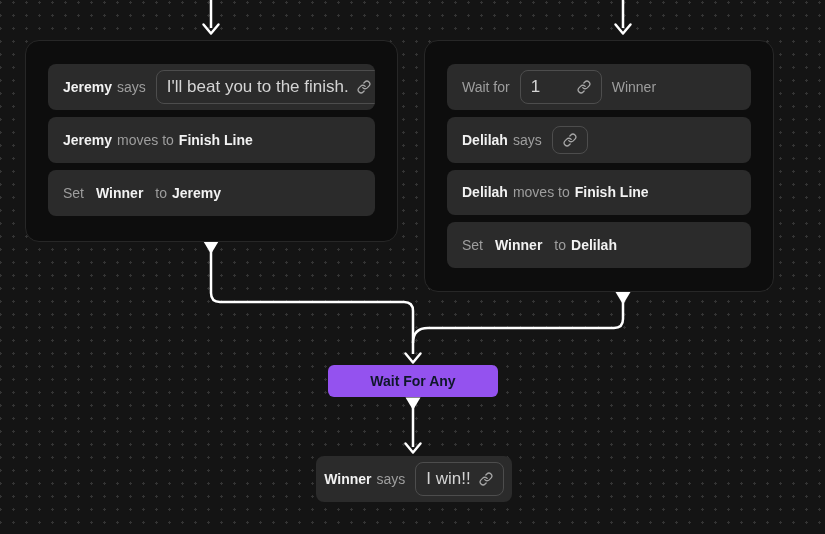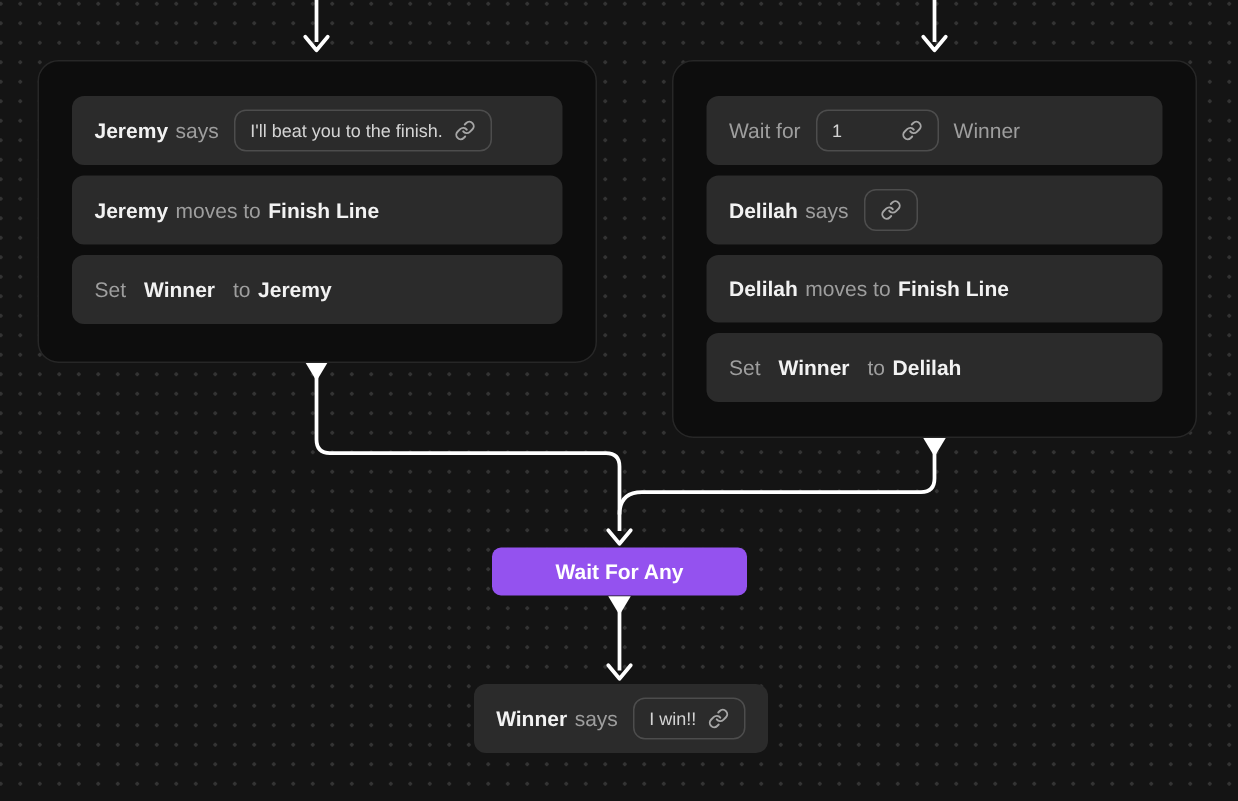--- a/index.html
+++ b/index.html
@@ -48,35 +48,35 @@
   .row .var { color: #f2f2f2; font-weight: 700; margin: 0 7px; }
   .chip {
     display: inline-flex;
     align-items: center;
     gap: 8px;
     border: 1px solid #4d4d4d;
     border-radius: 8px;
     padding: 6px 10px;
     margin-left: 5px;
     color: #d4d4d4;
-    font-size: 12px;
+    font-size: 17px;
     background: transparent;
   }
   .chip.wait-chip { width: 82px; justify-content: space-between; margin-right: 5px; }
   .chip svg { flex: none; display: block; }
   .wait-any {
     position: absolute;
     left: 328px; top: 365px;
     width: 170px; height: 32px;
     background: #9452ef;
     border-radius: 6px;
     display: flex;
     align-items: center;
     justify-content: center;
-    color: #ffffff;
+    color: #0f172a;
     font-weight: 700;
     font-size: 14px;
   }
   .single-row {
     position: absolute;
     left: 316px; top: 456px;
     width: 196px; height: 46px;
     justify-content: center;
     padding: 0 10px;
   }
@@ -123,21 +123,21 @@
       <span class="bold">Finish Line</span>
     </div>
     <div class="row">
       <span>Set</span>
       <span class="var">Winner</span>
       <span>to</span>
       <span class="bold">Jeremy</span>
     </div>
   </div>
 
-  <div class="node" style="left:448px; top:40px; width:350px; height:252px">
+  <div class="node" style="left:424px; top:40px; width:350px; height:252px">
     <div class="row">
       <span>Wait for</span>
       <span class="chip wait-chip">
         <span>1</span>
         <svg width="14" height="14" viewBox="0 0 24 24" fill="none" stroke="#a6a6a6" stroke-width="2.2" stroke-linecap="round" stroke-linejoin="round">
             <path d="M10 13a5 5 0 0 0 7.54.54l3-3a5 5 0 0 0-7.07-7.07l-1.72 1.71"></path>
             <path d="M14 11a5 5 0 0 0-7.54-.54l-3 3a5 5 0 0 0 7.07 7.07l1.71-1.71"></path>
           </svg>
       </span>
       <span>Winner</span>

